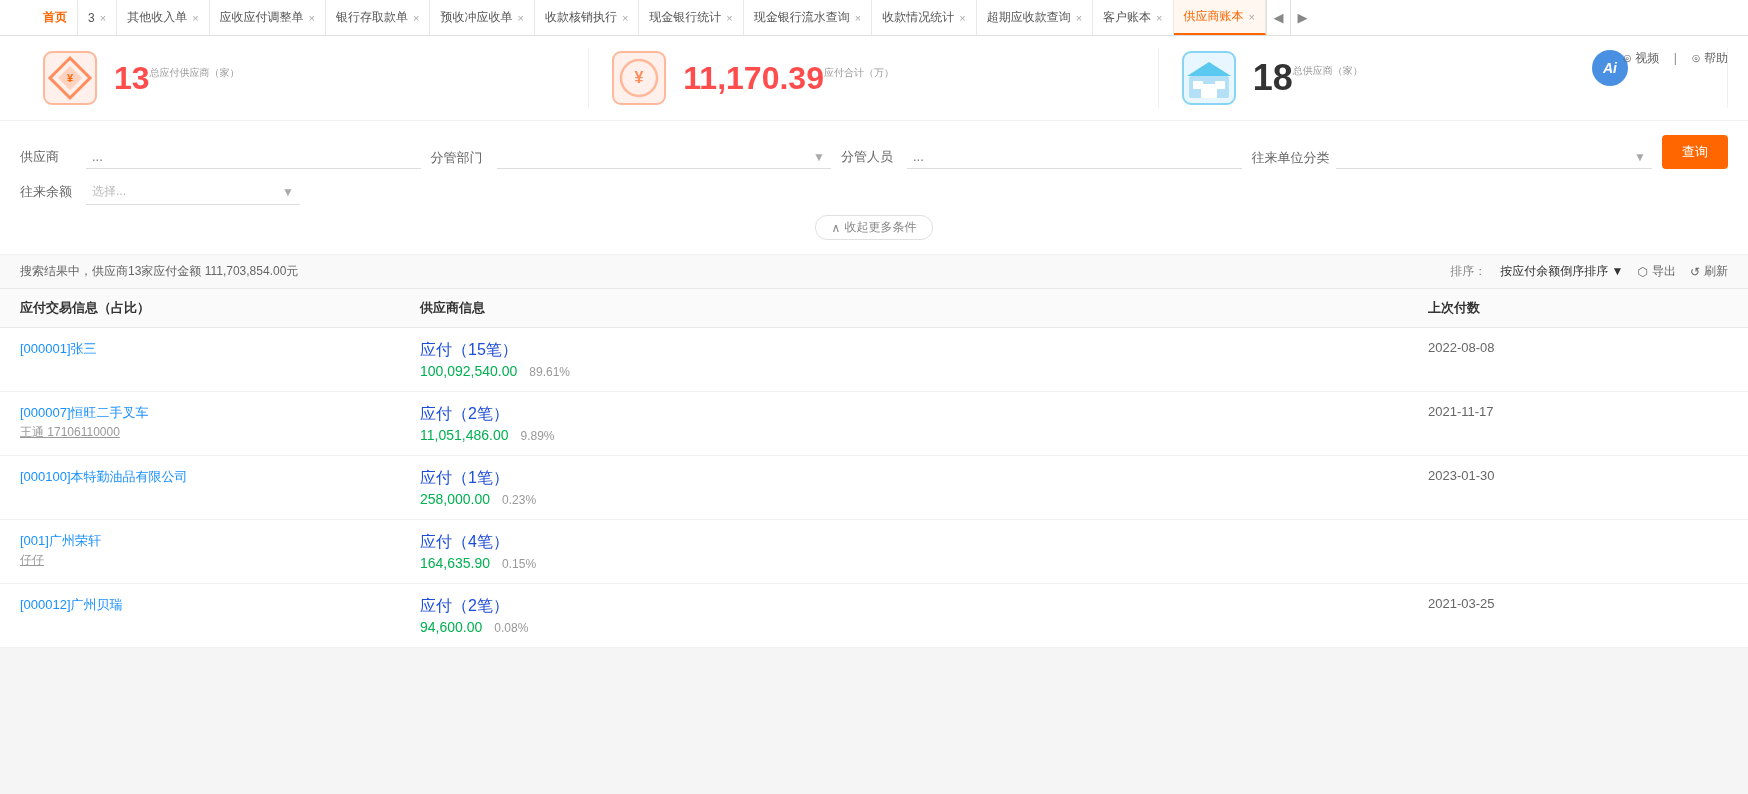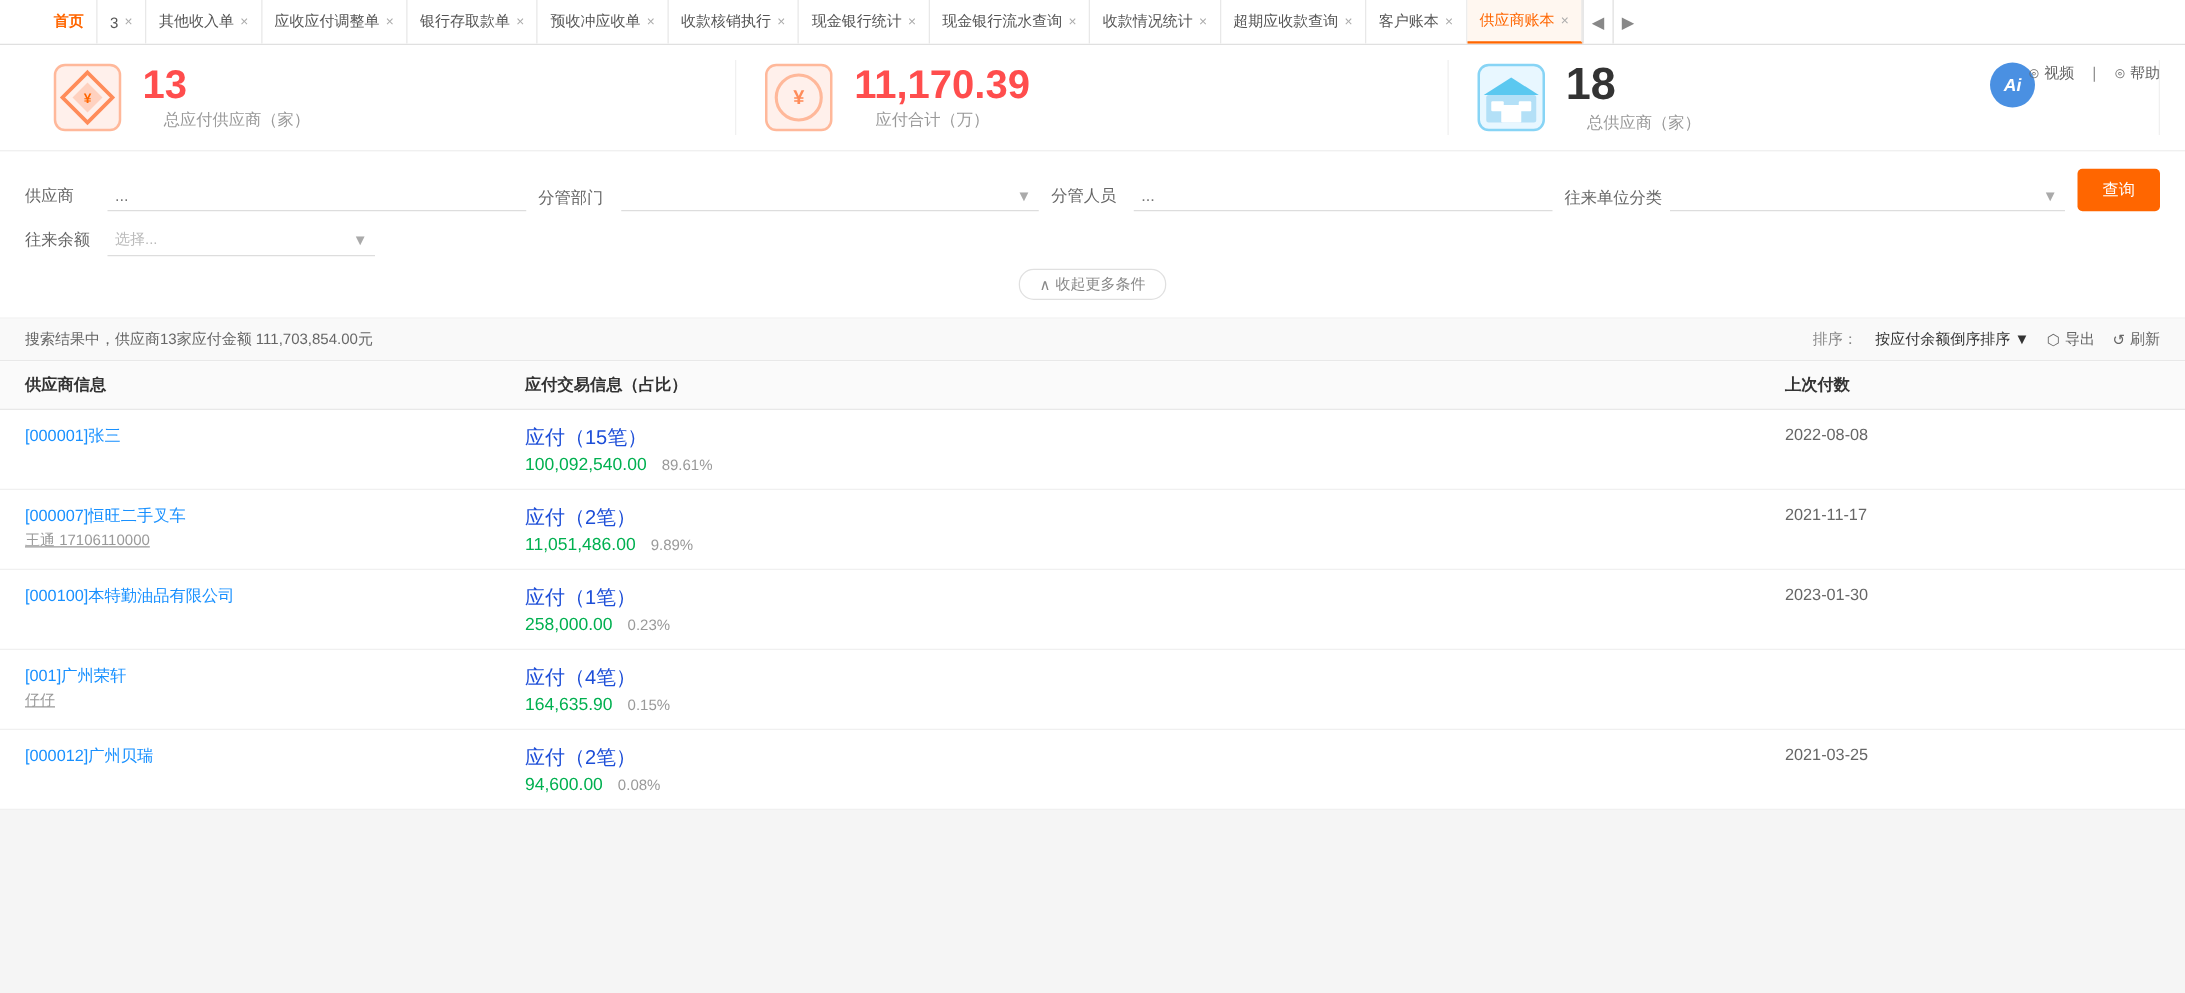--- a/index.html
+++ b/index.html
@@ -74,32 +74,31 @@
     .stat-icon {
       width: 60px;
       height: 60px;
       margin-right: 14px;
       flex-shrink: 0;
       display: flex;
       align-items: center;
       justify-content: center;
     }
     .stat-icon svg { width: 100%; height: 100%; }
-    .stat-info { display: flex; flex-direction: column; }
+    .stat-info { display: flex; }
     .stat-number {
       font-size: 32px;
       font-weight: bold;
       color: #ff4d4d;
       line-height: 1;
     }
     .stat-label {
-      font-size: 13px;
+      font-size: 10px;
       color: #999;
       margin-top: 4px;
-      margin-left: 17px;
     }
     .help-links {
       position: absolute;
       right: 20px;
       top: 14px;
       font-size: 12px;
       color: #888;
       display: flex;
       gap: 10px;
     }
@@ -432,22 +431,22 @@
     </div>
     <div class="action-btn">
       <span>↺</span>
       <span>刷新</span>
     </div>
   </div>
 </div>
 
 <div class="table-container">
   <div class="table-header">
+    <div>应付交易信息（占比）</div>
     <div>供应商信息</div>
-    <div>应付交易信息（占比）</div>
     <div>上次付数</div>
   </div>
 
   <div class="table-row-wrap">
     <div class="table-row">
       <div class="supplier-name">
         <a href="#">[000001]张三</a>
       </div>
       <div class="tx-info">
         <span class="tx-label">应付（15笔）</span>

